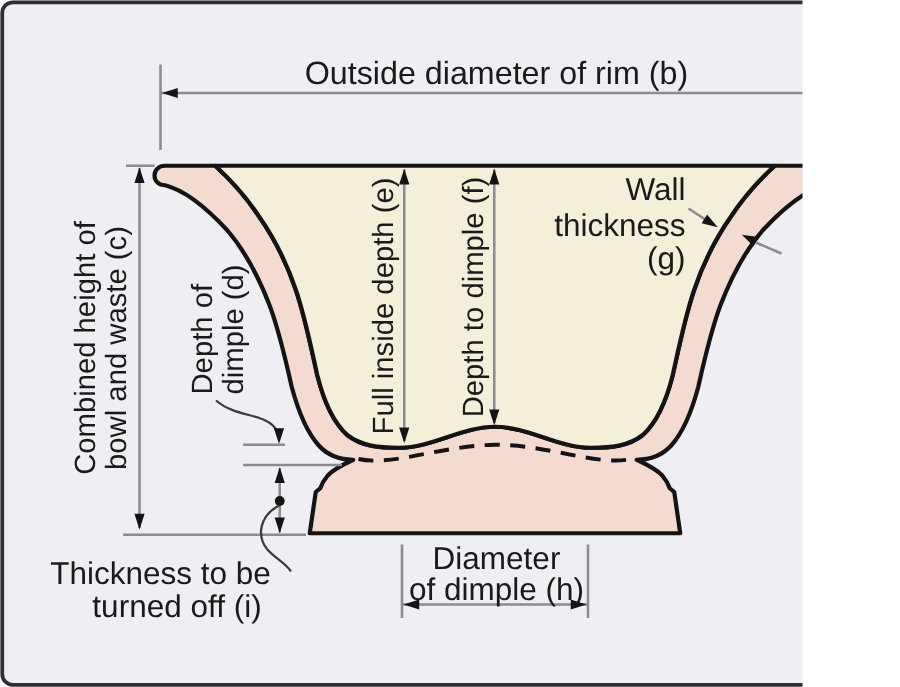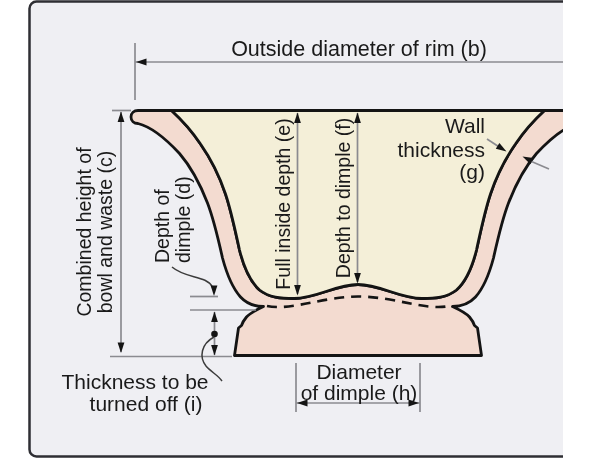--- a/index.html
+++ b/index.html
@@ -1,16 +1,16 @@
 <!DOCTYPE html>
 <html><head>
 <meta charset="utf-8">
 <style>
   html,body{margin:0;padding:0;background:#ffffff;}
-  .frame{position:relative;width:535px;height:458px;overflow:hidden;padding-left:28px;}
+  .frame{position:relative;width:535px;height:458px;overflow:hidden;}
   svg{display:block;}
   text{font-family:"Liberation Sans","DejaVu Sans",sans-serif;fill:#1a1a1a;}
   .t-big{font-size:21.5px;}
   .t-med{font-size:21px;}
   .t-rot{font-size:19.5px;}
   .shape{stroke:#141414;stroke-width:2.8;stroke-linejoin:round;}
   .dashed{stroke:#141414;stroke-width:2.6;fill:none;stroke-dasharray:10 7;}
   .dim{stroke:#8b8b90;stroke-width:1.7;fill:none;}
   .ah{fill:#141414;stroke:none;}
   .leader{stroke:#3c3c3c;stroke-width:1.5;fill:none;}

